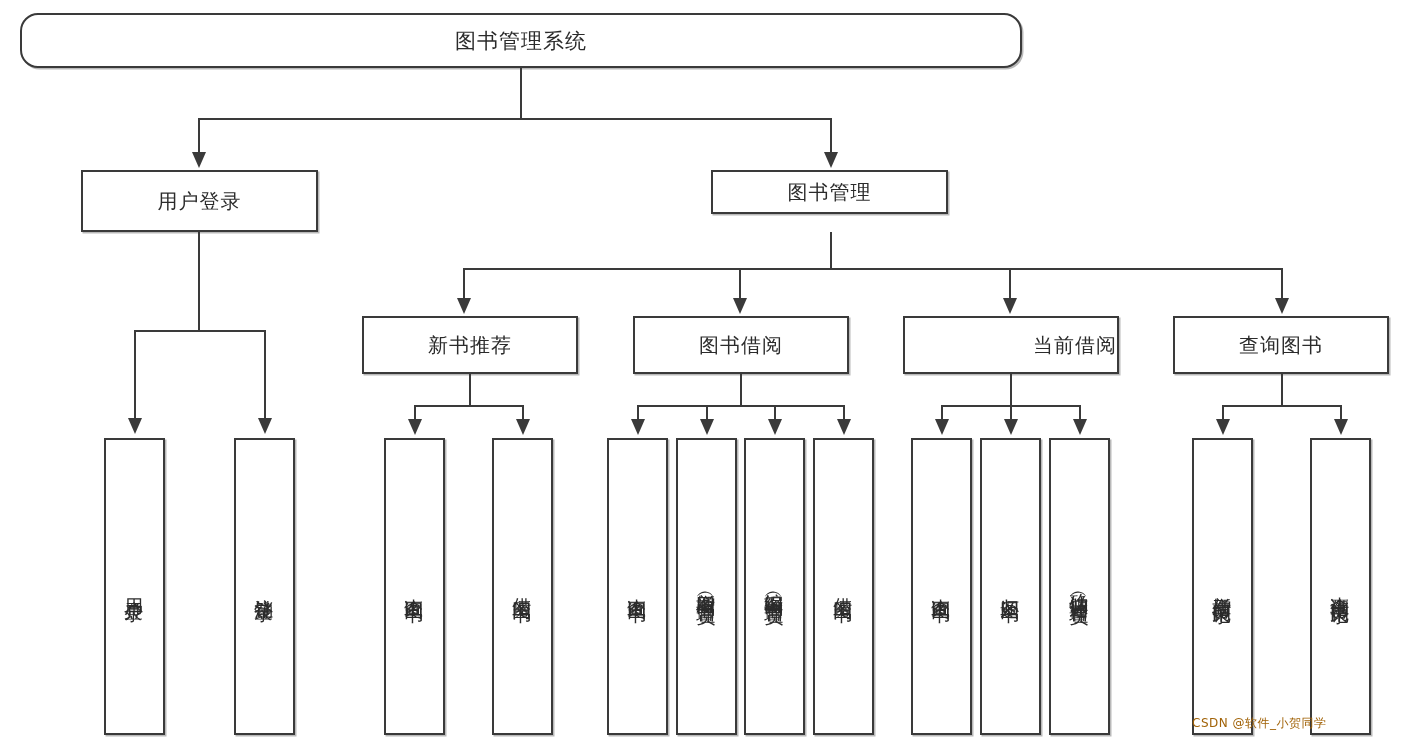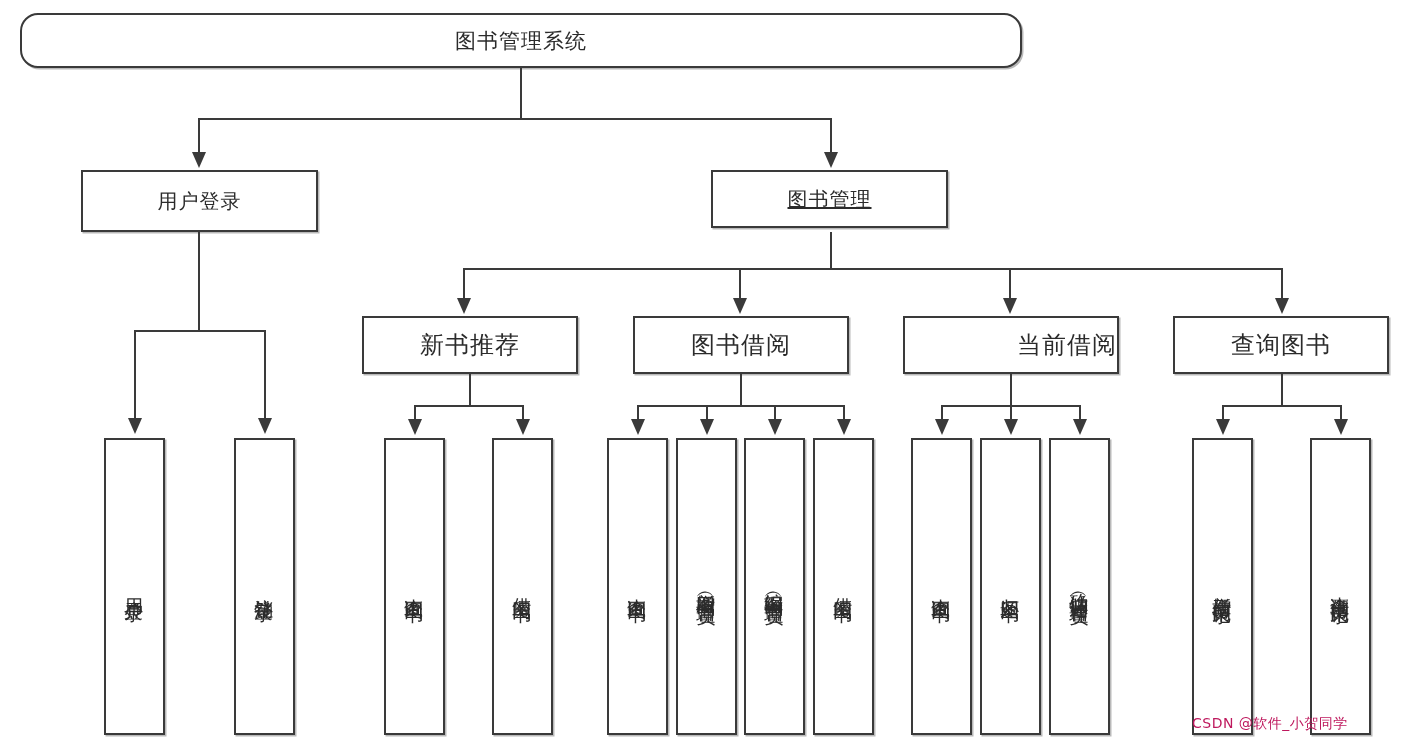--- a/index.html
+++ b/index.html
@@ -33,21 +33,21 @@
   }
   .node.root {
     font-size: 21px;
     letter-spacing: 1px;
   }
   .node.level2 {
     font-size: 20px;
     letter-spacing: 1px;
   }
   .node.level3 {
-    font-size: 24px;
+    font-size: 20px;
     letter-spacing: 1px;
   }
   .node.leaf {
     font-size: 19px;
     align-items: center;
     justify-content: center;
     padding: 4px 0;
   }
   .node.leaf .vtext {
     writing-mode: vertical-rl;
@@ -68,22 +68,22 @@
     position: absolute;
     width: 0;
     height: 0;
     border-left: 7px solid transparent;
     border-right: 7px solid transparent;
     border-top: 16px solid #3a3a3a;
   }
   
   #watermark {
     position: absolute;
-    color: #be185d;
-    font-size: 14px;
+    color: #a16207;
+    font-size: 12px;
     letter-spacing: 0.5px;
     white-space: nowrap;
     user-select: none;
   }
 </style>
 </head>
 <body>
 
 <div id="canvas">
 
@@ -97,21 +97,21 @@
 
   <div class="line-v" style="left:198px; top:118px; height:36px;"></div>
   <div class="arrow" style="left:192px; top:152px;"></div>
 
   <div class="line-v" style="left:830px; top:118px; height:36px;"></div>
   <div class="arrow" style="left:824px; top:152px;"></div>
 
   <div class="node level2" style="left:81px; top:170px; width:237px; height:62px;">
     <span>用户登录</span>
   </div>
-  <div class="node level2" style="left:711px; top:170px; width:237px; height:58px;text-decoration:underline;">
+  <div class="node level2" style="left:711px; top:170px; width:237px; height:44px;">
     <span>图书管理</span>
   </div>
 
   <div class="line-v" style="left:198px; top:232px; height:100px;"></div>
   <div class="line-h" style="left:134px; top:330px; width:130px;"></div>
   <div class="line-v" style="left:134px; top:330px; height:90px;"></div>
   <div class="arrow" style="left:128px; top:418px;"></div>
   <div class="line-v" style="left:264px; top:330px; height:90px;"></div>
   <div class="arrow" style="left:258px; top:418px;"></div>
 

